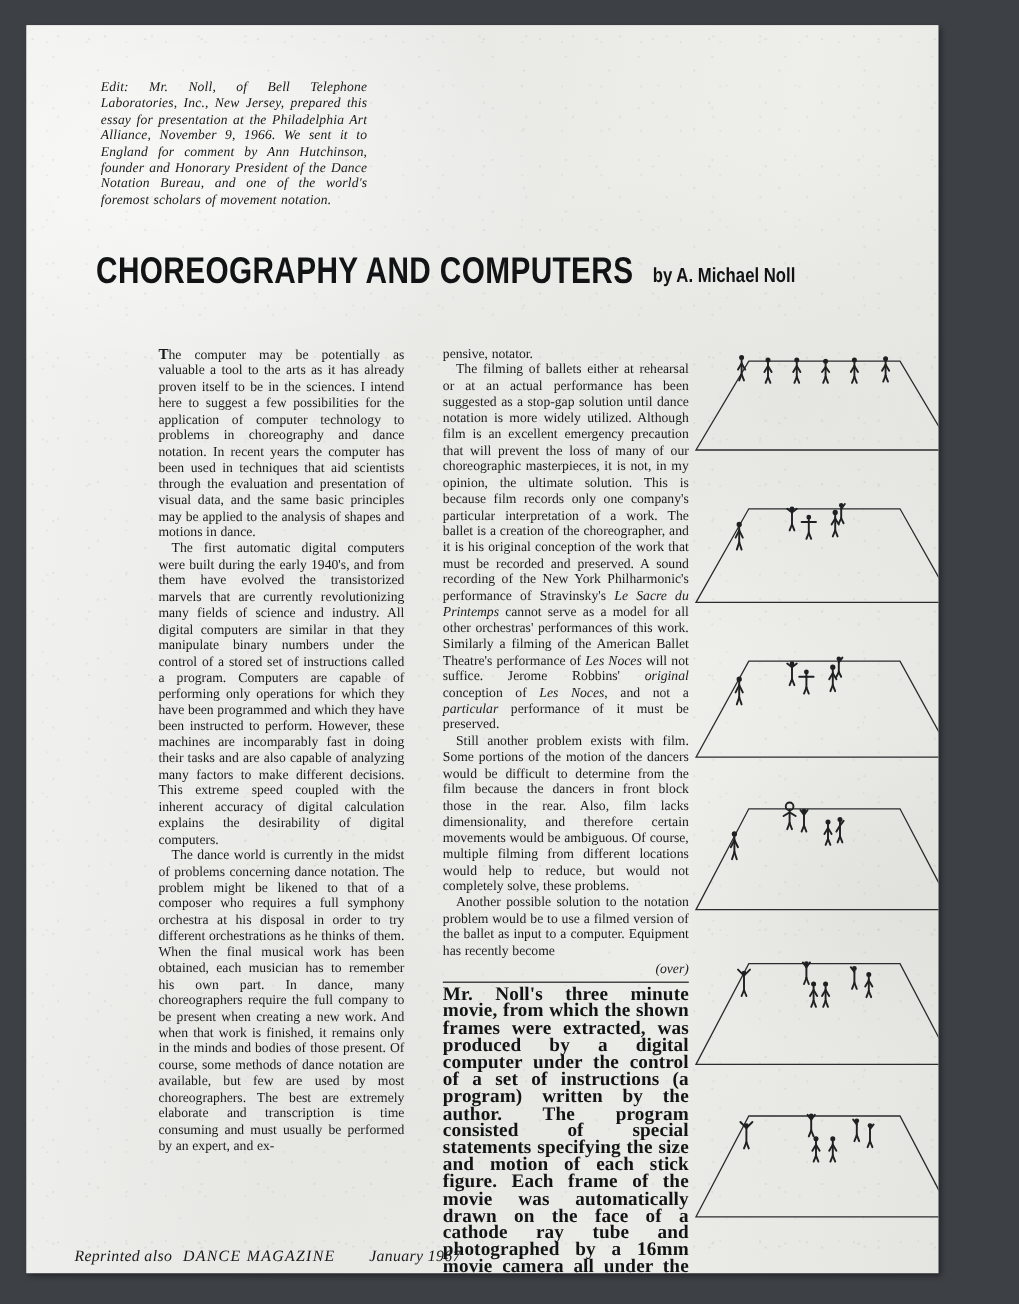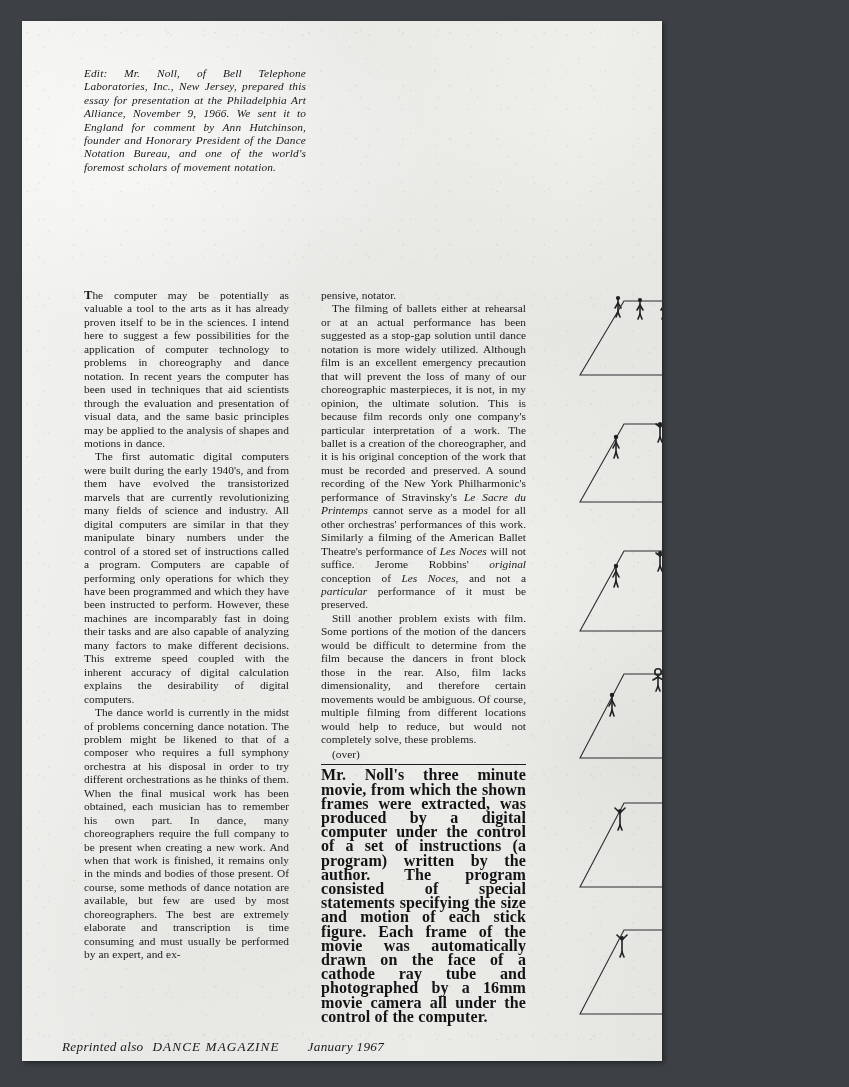--- a/index.html
+++ b/index.html
@@ -12,21 +12,21 @@
     height: 1087px;
     overflow: hidden;
     font-family: "Liberation Serif", serif;
   }
 
   
   #page-sheet {
     position: absolute;
     left: 22px;
     top: 21px;
-    width: 640px;
+    width: 760px;
     height: 1040px;
     background: #ececea;
     box-shadow: 2px 2px 5px rgba(0,0,0,0.45);
     overflow: hidden;
   }
   
   #paper-grain {
     position: absolute;
     inset: 0;
     pointer-events: none;
@@ -113,38 +113,41 @@
   .body-col {
     position: absolute;
     top: 268px;
     width: 205px;
     font-size: 11.4px;
     line-height: 13.45px;
     color: #181a1c;
     text-align: justify;
     text-justify: inter-word;
     word-spacing: 0.2px;
+    margin-left: 48px;
   }
   #col-1 { left: 62px; }
   #col-2 { left: 299px; }
 
   .body-col p {
     margin: 0;
     text-indent: 11px;
   }
   .body-col p.no-indent { text-indent: 0; }
   .body-col p.drop-start { text-indent: 0; }
   .drop-start > .first-letter {
     font-weight: bold;
     font-size: 12.6px;
   }
   .body-col i { font-style: italic; }
 
   #over-marker {
     margin: 0;
+    text-align: right;
+    font-style: italic;
     font-size: 11.4px;
     line-height: 14px;
     padding-top: 1px;
   }
 
   
   #caption-rule {
     border: 0;
     border-top: 1.6px solid #1b1d1f;
     margin: 3px 0 3px 0;
@@ -200,31 +203,36 @@
 <body>
 
 <div id="page-sheet">
   <div id="paper-grain"></div>
   <div id="paper-speckle"></div>
 
   <div id="page-content">
 
     <div id="editor-note">Edit: Mr. Noll, of Bell Telephone Laboratories, Inc., New Jersey, prepared this essay for presentation at the Philadelphia Art Alliance, November 9, 1966. We sent it to England for comment by Ann Hutchinson, founder and Honorary President of the Dance Notation Bureau, and one of the world's foremost scholars of movement notation.</div>
 
+    <div id="headline-row">
+      <span id="article-title">CHOREOGRAPHY AND COMPUTERS</span>
+      <span id="article-byline">by A. Michael Noll</span>
+    </div>
 
     <div class="body-col" id="col-1">
       <p class="drop-start"><span class="first-letter">T</span><span>he computer may be potentially as valuable a tool to the arts as it has already proven itself to be in the sciences. I intend here to suggest a few possibilities for the application of computer technology to problems in choreography and dance notation. In recent years the computer has been used in techniques that aid scientists through the evaluation and presentation of visual data, and the same basic principles may be applied to the analysis of shapes and motions in dance.</span></p>
       <p>The first automatic digital computers were built during the early 1940's, and from them have evolved the transistorized marvels that are currently revolutionizing many fields of science and industry. All digital computers are similar in that they manipulate binary numbers under the control of a stored set of instructions called a program. Computers are capable of performing only operations for which they have been programmed and which they have been instructed to perform. However, these machines are incomparably fast in doing their tasks and are also capable of analyzing many factors to make different decisions. This extreme speed coupled with the inherent accuracy of digital calculation explains the desirability of digital computers.</p>
       <p>The dance world is currently in the midst of problems concerning dance notation. The problem might be likened to that of a composer who requires a full symphony orchestra at his disposal in order to try different orchestrations as he thinks of them. When the final musical work has been obtained, each musician has to remember his own part. In dance, many choreographers require the full company to be present when creating a new work. And when that work is finished, it remains only in the minds and bodies of those present. Of course, some methods of dance notation are available, but few are used by most choreographers. The best are extremely elaborate and transcription is time consuming and must usually be performed by an expert, and ex-</p>
     </div>
 
     <div class="body-col" id="col-2">
       <p class="no-indent">pensive, notator.</p>
       <p><span>The filming of ballets either at rehearsal or at an actual performance has been suggested as a stop-gap solution until dance notation is more widely utilized. Although film is an excellent emergency precaution that will prevent the loss of many of our choreographic masterpieces, it is not, in my opinion, the ultimate solution. This is because film records only one company's particular interpretation of a work. The ballet is a creation of the choreographer, and it is his original conception of the work that must be recorded and preserved. A sound recording of the New York Philharmonic's performance of Stravinsky's </span><i>Le Sacre du Printemps</i><span> cannot serve as a model for all other orchestras' performances of this work. Similarly a filming of the American Ballet Theatre's performance of </span><i>Les Noces</i><span> will not suffice. Jerome Robbins' </span><i>original</i><span> conception of </span><i>Les Noces</i><span>, and not a </span><i>particular</i><span> performance of it must be preserved.</span></p>
       <p>Still another problem exists with film. Some portions of the motion of the dancers would be difficult to determine from the film because the dancers in front block those in the rear. Also, film lacks dimensionality, and therefore certain movements would be ambiguous. Of course, multiple filming from different locations would help to reduce, but would not completely solve, these problems.</p>
+      <p>Another possible solution to the notation problem would be to use a filmed version of the ballet as input to a computer. Equipment has recently become</p>
       <p id="over-marker">(over)</p>
       <hr id="caption-rule">
       <div id="caption-text">Mr. Noll's three minute movie, from which the shown frames were extracted, was produced by a digital computer under the control of a set of instructions (a program) written by the author. The program consisted of special statements specifying the size and motion of each stick figure. Each frame of the movie was automatically drawn on the face of a cathode ray tube and photographed by a 16mm movie camera all under the control of the computer.</div>
     </div>
 
     <div id="figure-column">
 
       <div class="movie-frame">
         <svg viewBox="0 0 230 112" xmlns="http://www.w3.org/2000/svg">
           <g stroke="#2a2c2e" stroke-width="1.1" fill="none">

